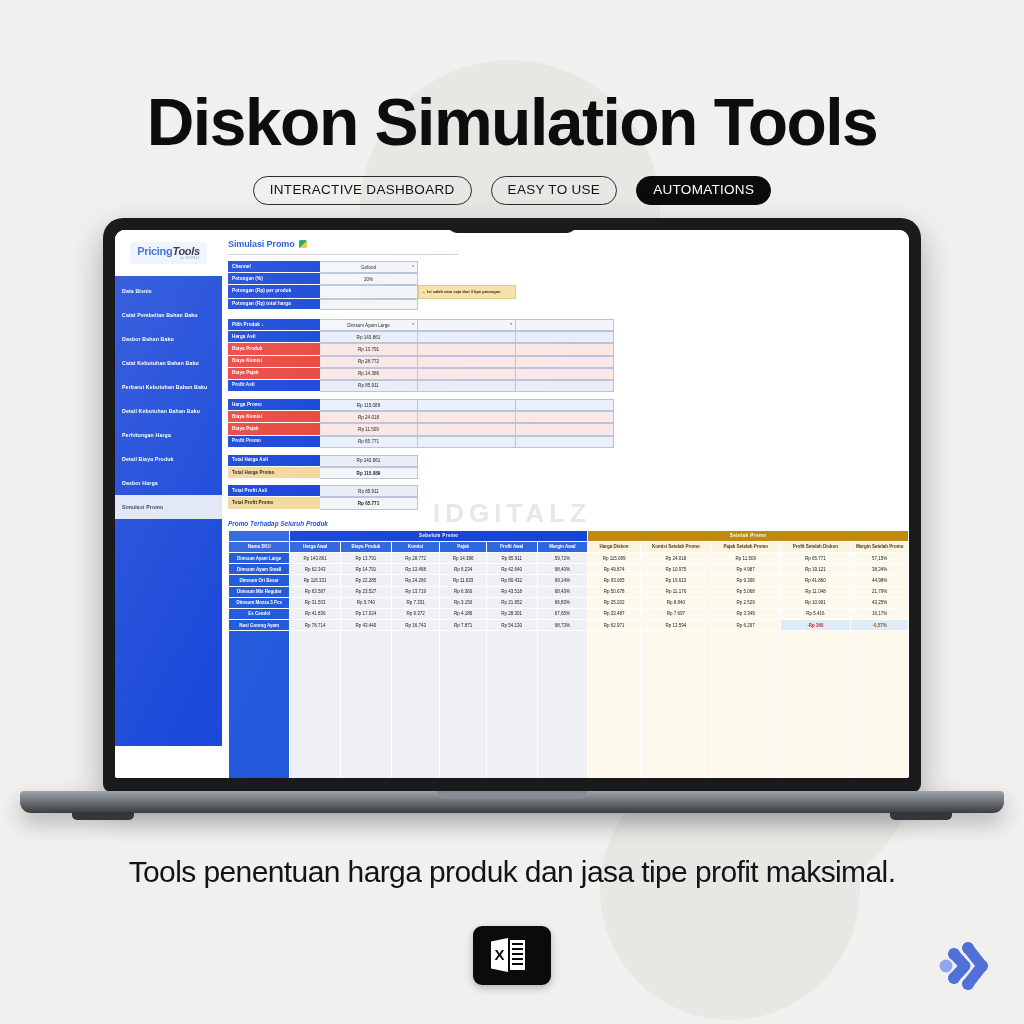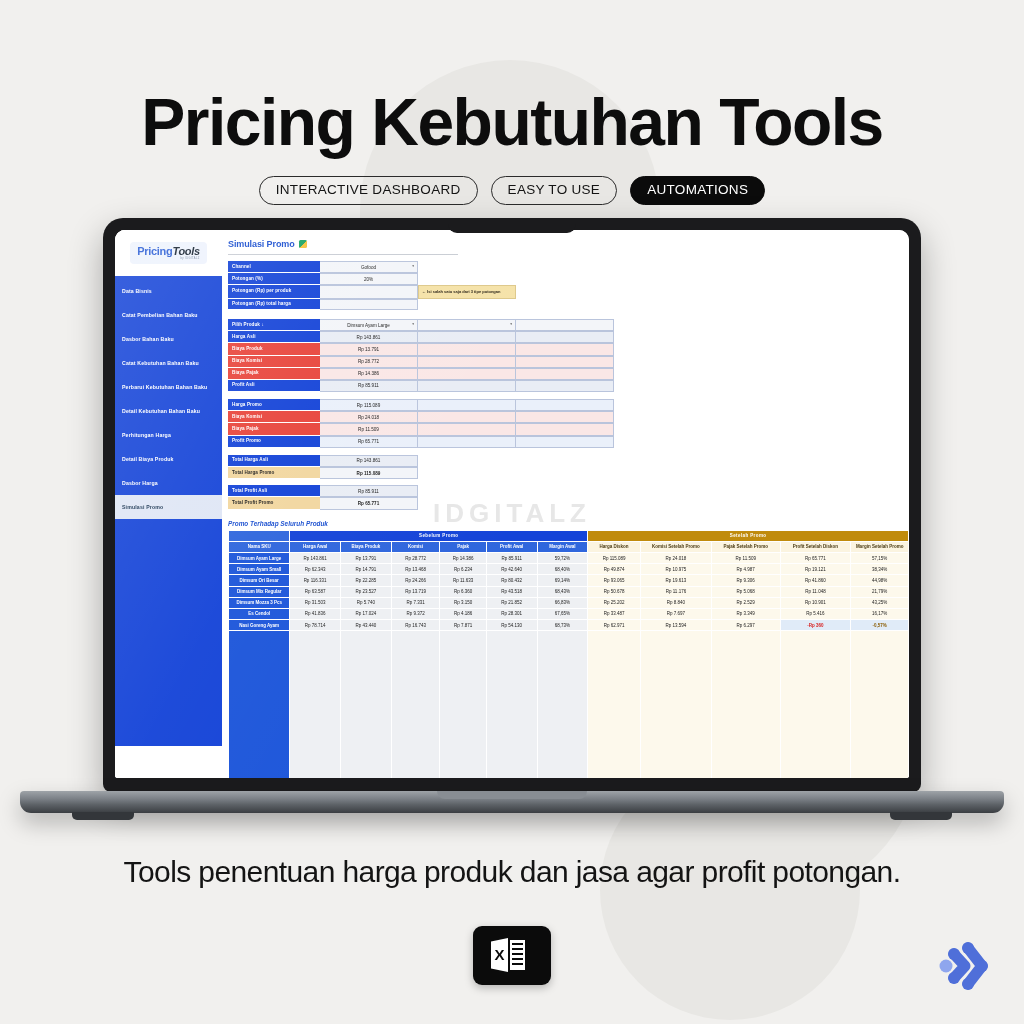--- a/index.html
+++ b/index.html
@@ -30,21 +30,21 @@
     font-weight: bold;
     letter-spacing: -1.5px;
     color: #0d0d0d;
     margin-top: 84px;
     font-family: "Liberation Sans", sans-serif;
   }
   .pill-row {
     display: flex;
     justify-content: center;
     align-items: center;
-    gap: 13px;
+    gap: 19px;
     margin-top: 16px;
   }
   .pill {
     border-radius: 20px;
     padding: 6px 16px 7px;
     font-size: 13.5px;
     letter-spacing: 0.3px;
     white-space: nowrap;
     line-height: 1;
   }
@@ -219,21 +219,21 @@
   }
 </style>
 </head>
 <body>
 
 <div class="bg-blob blob-a"></div>
 <div class="bg-blob blob-b"></div>
 <div class="bg-blob blob-c"></div>
 
 <div class="header">
-  <div class="headline">Pricing Kebutuhan Tools</div>
+  <div class="headline">Diskon Simulation Tools</div>
   <div class="pill-row" id="pill-row">
       <div class="pill light">INTERACTIVE DASHBOARD</div>
       <div class="pill light">EASY TO USE</div>
       <div class="pill dark">AUTOMATIONS</div>
     </div>
 </div>
 
 <div class="laptop">
   <div class="lid">
     <div class="notch"></div>
@@ -537,21 +537,21 @@
   </div>
   <div class="base-wrap">
     <div class="base">
       <div class="base-notch"></div>
       <div class="base-foot foot-l"></div>
       <div class="base-foot foot-r"></div>
     </div>
   </div>
 </div>
 
-<div class="tagline">Tools penentuan harga produk dan jasa agar profit potongan.</div>
+<div class="tagline">Tools penentuan harga produk dan jasa tipe profit maksimal.</div>
 
 <div class="badge">
   <div class="xls-icon">
     <div class="xls-left">
         <span class="xls-x">X</span>
       </div>
     <div class="xls-right">
       <span style="top:3px"></span>
         <span style="top:8px"></span>
         <span style="top:13px"></span>

